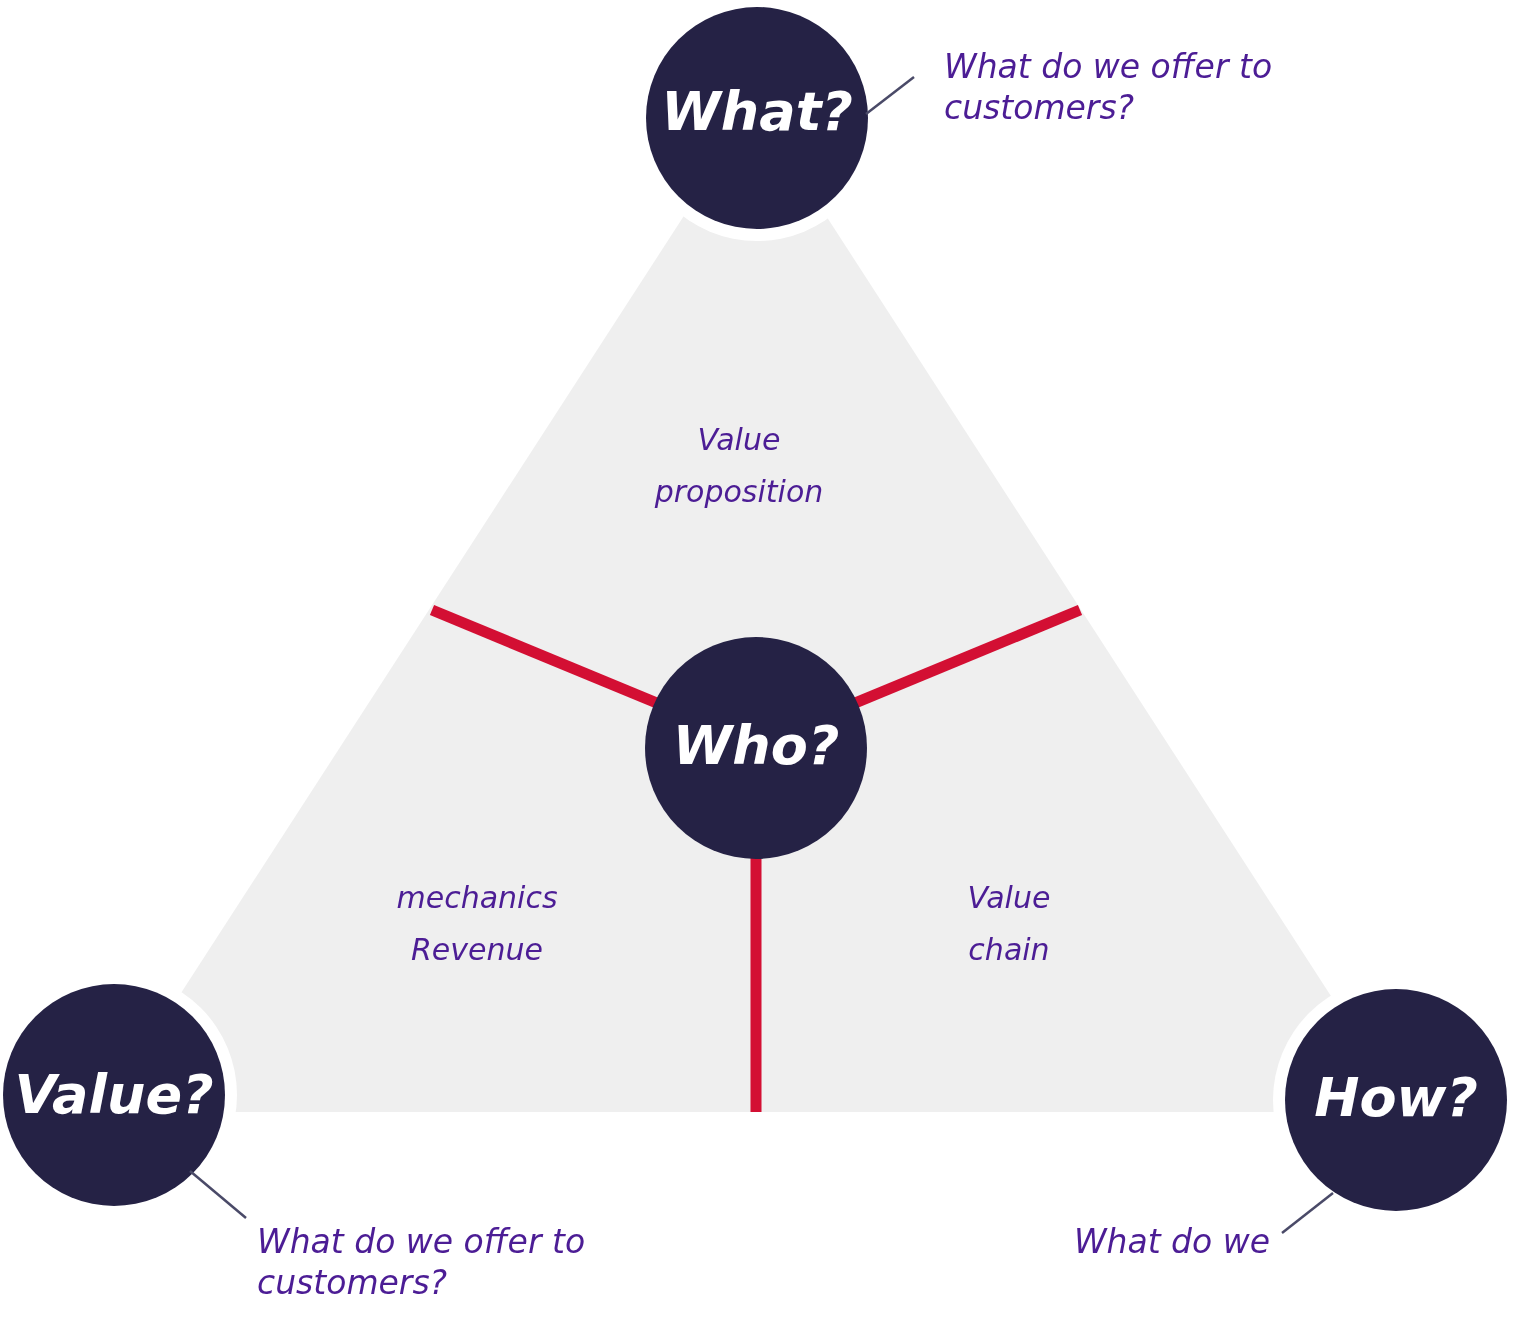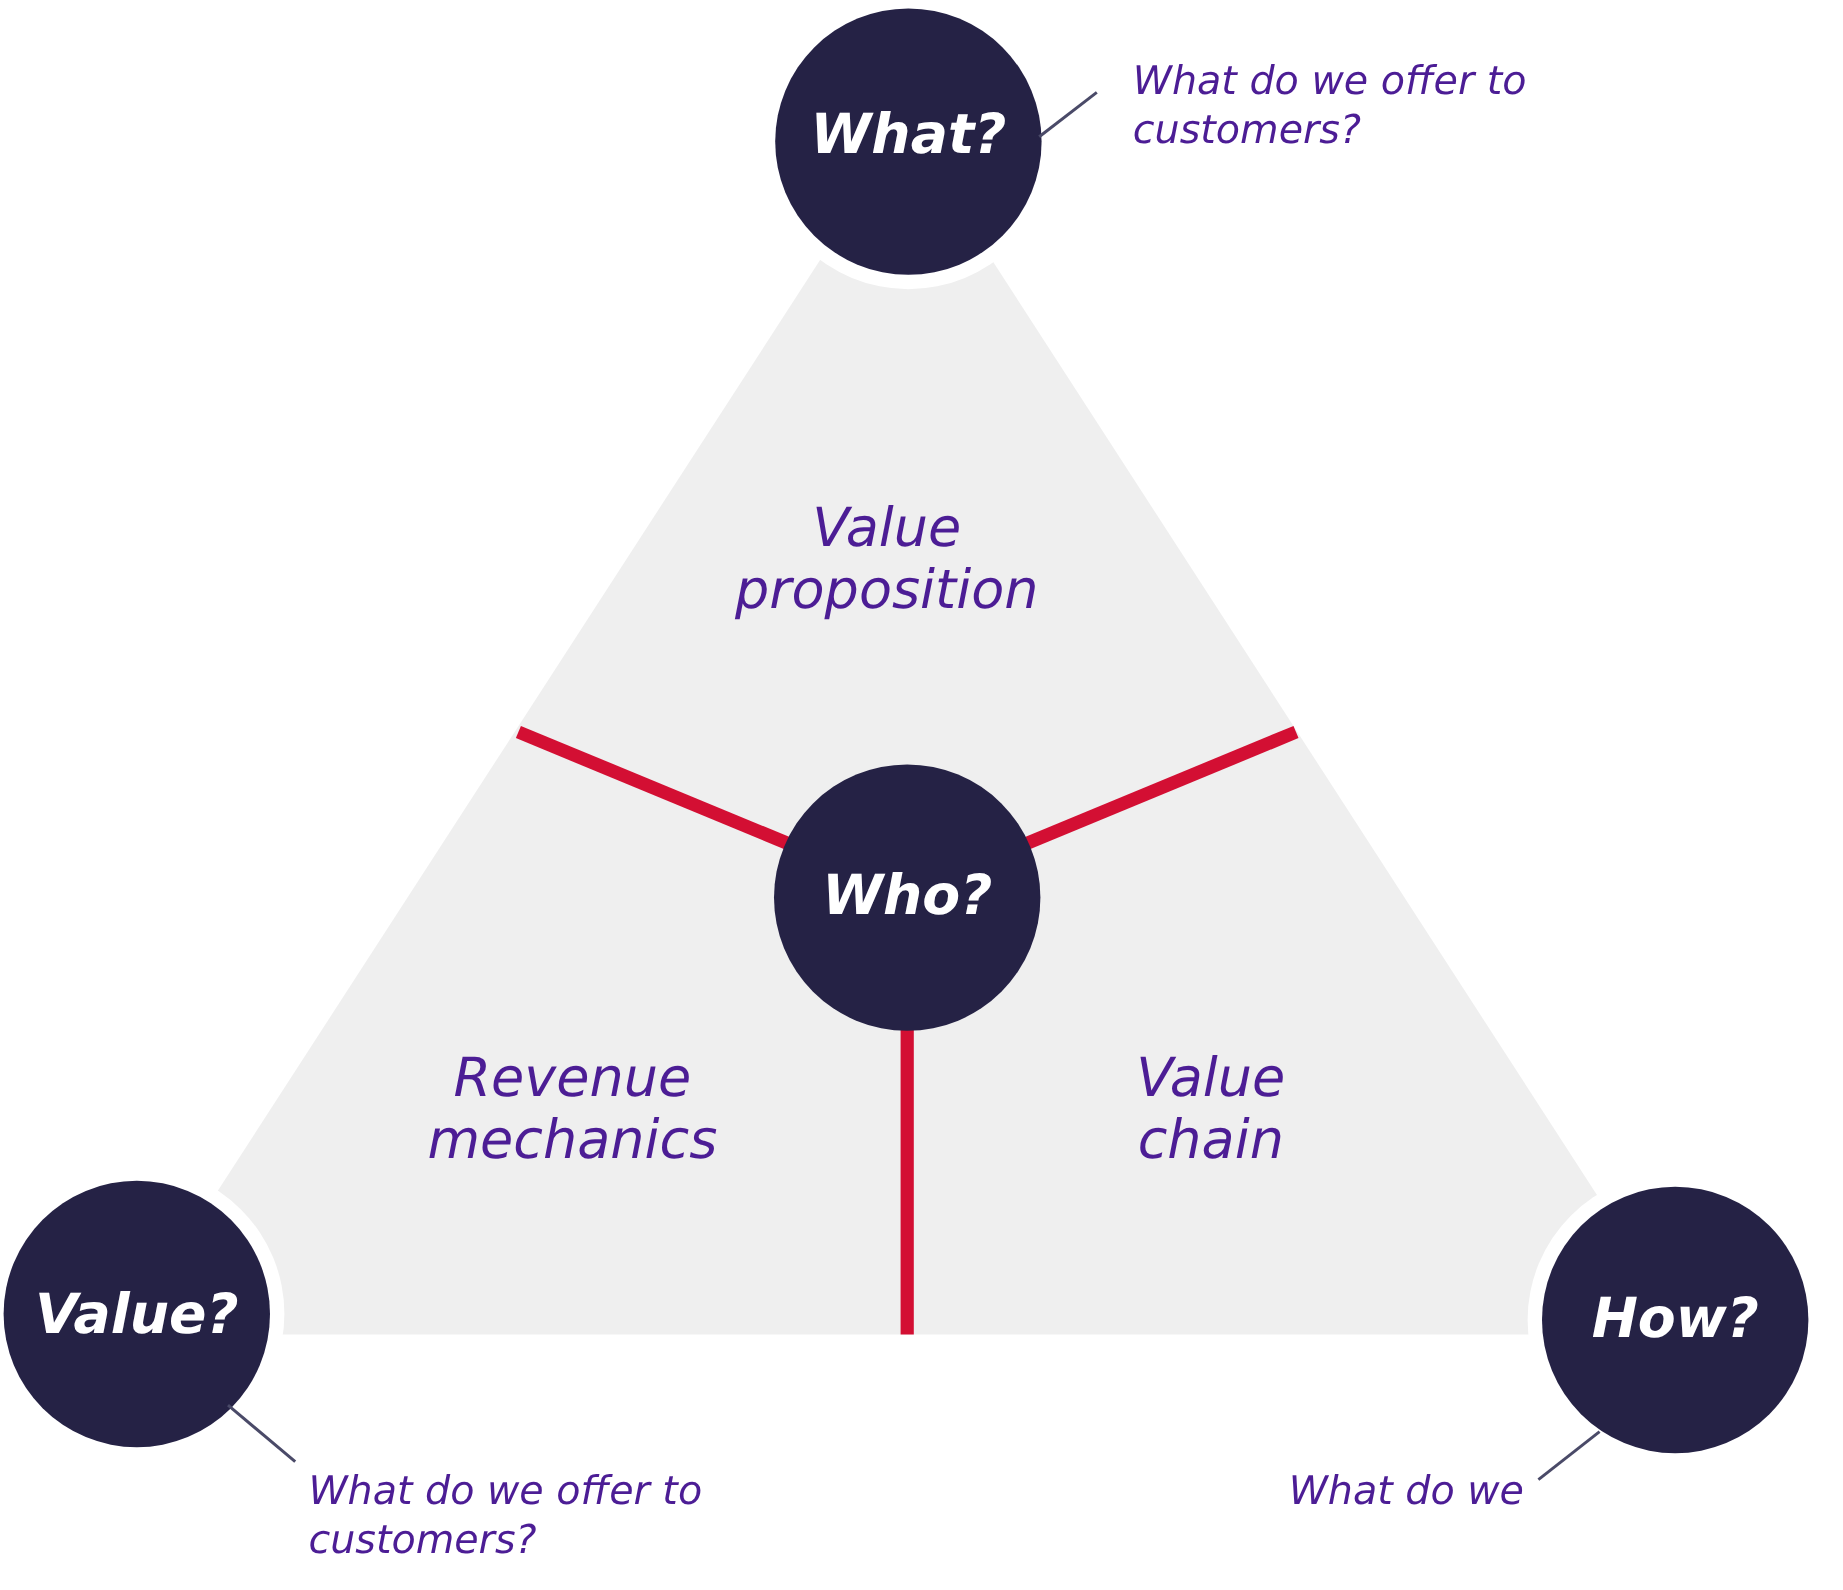--- a/index.html
+++ b/index.html
@@ -19,33 +19,33 @@
     color: #4c1d95;
   }
 
   
   .node-label {
     position: absolute;
     transform: translate(-50%, -54%);
     font-style: italic;
     font-weight: bold;
     color: #ffffff;
-    font-size: 46px;
+    font-size: 54px;
     white-space: nowrap;
   }
   .node-label.what  { left: 757px;  top: 114px;  }
   .node-label.who   { left: 756px;  top: 748px;  }
   .node-label.value { left: 114px;  top: 1097px; }
   .node-label.how   { left: 1396px; top: 1100px; }
 
   
   .region {
     text-align: center;
     transform: translateX(-50%);
-    font-size: 45px;
+    font-size: 30px;
     line-height: 52px;
     white-space: nowrap;
   }
   .region span { display: block; }
   .region.vp { left: 739px;  top: 414px; }
   .region.rm { left: 477px;  top: 872px; }
   .region.vc { left: 1009px; top: 872px; }
 
   
   .note {
@@ -89,22 +89,22 @@
   <div class="node-label what">What?</div>
   <div class="node-label who">Who?</div>
   <div class="node-label value">Value?</div>
   <div class="node-label how">How?</div>
 
   <div class="txt region vp">
     <span>Value</span>
     <span>proposition</span>
   </div>
   <div class="txt region rm">
+    <span>mechanics</span>
     <span>Revenue</span>
-    <span>mechanics</span>
   </div>
   <div class="txt region vc">
     <span>Value</span>
     <span>chain</span>
   </div>
 
   <div class="txt note what-note">
     <span>What do we offer to</span>
     <span>customers?</span>
   </div>

